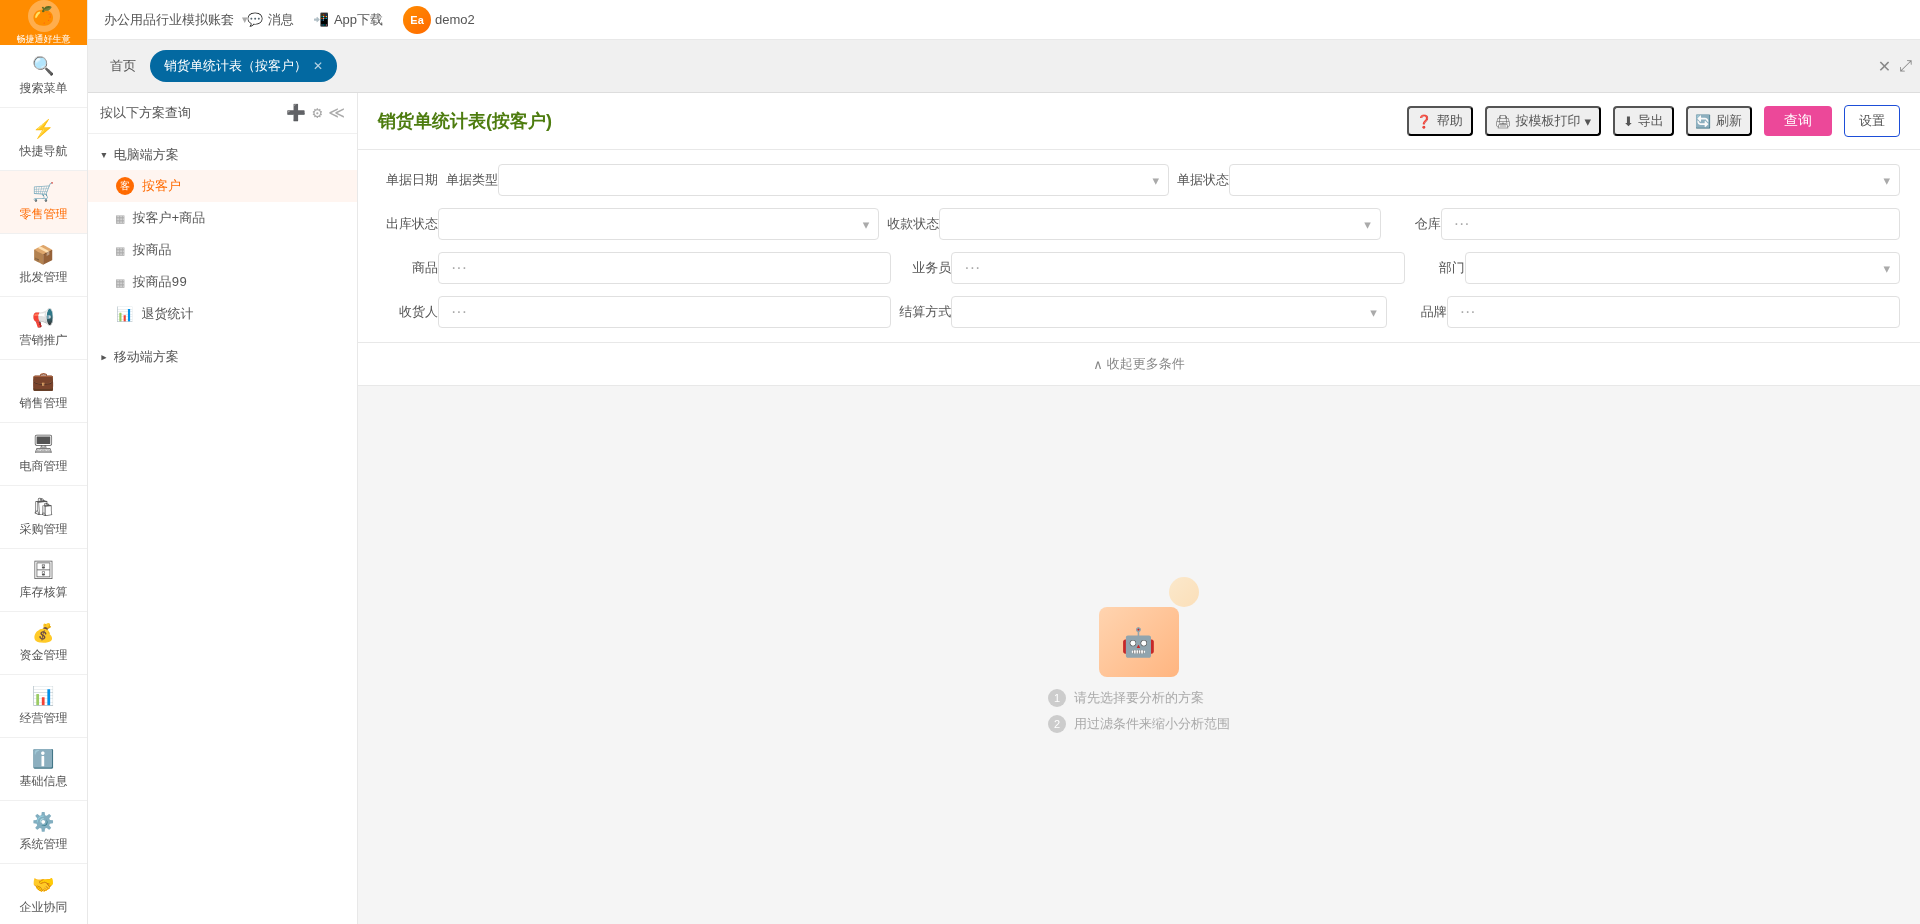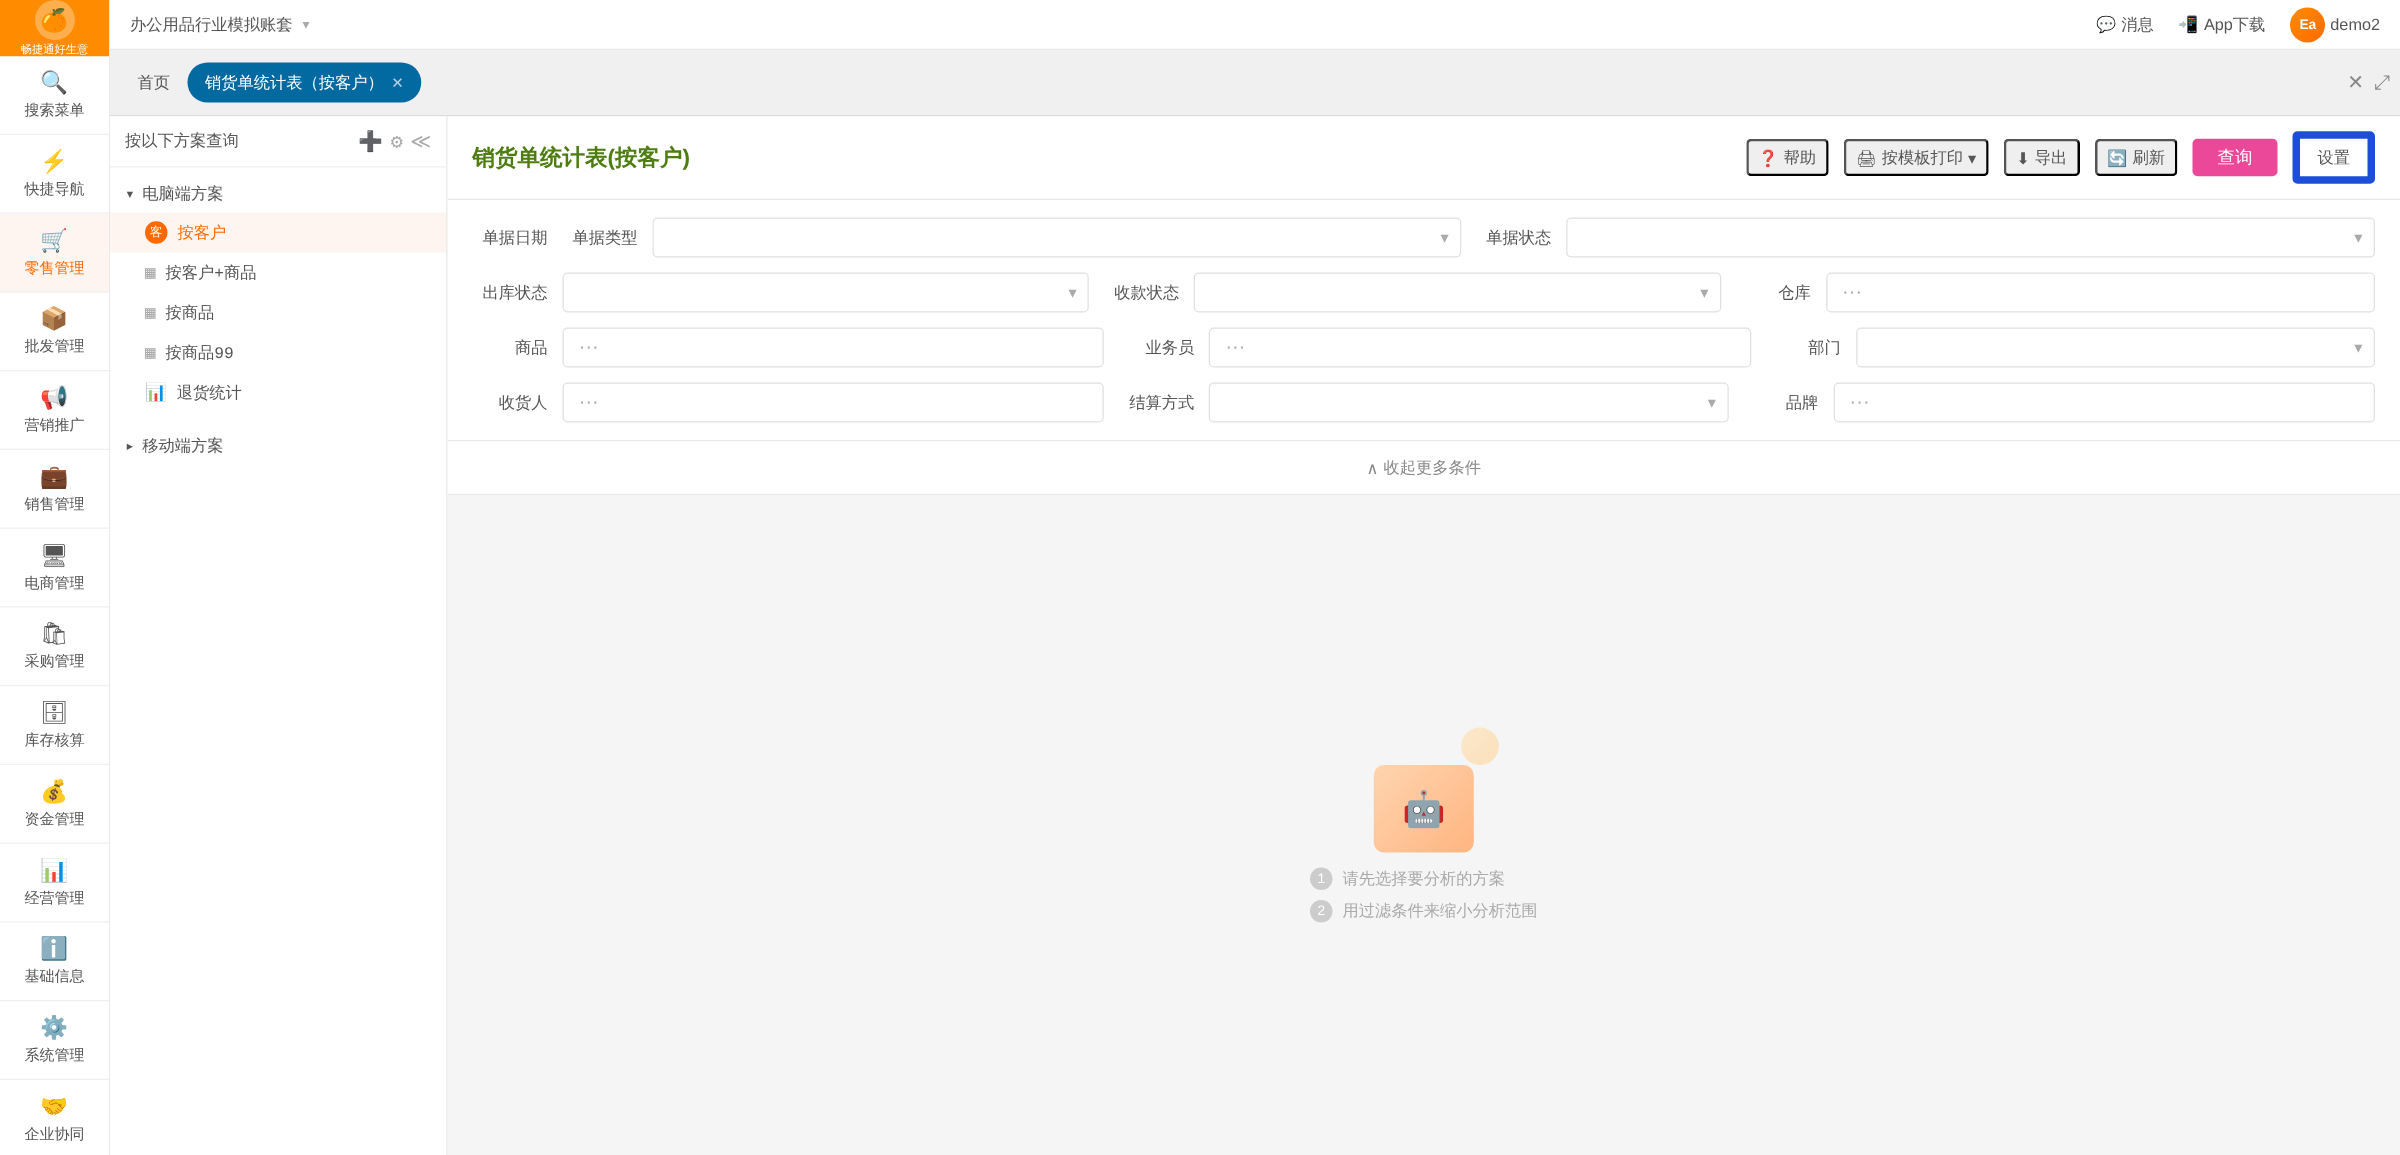--- a/index.html
+++ b/index.html
@@ -59,21 +59,21 @@
     }
 
     
     .top-header {
       height: 40px;
       background: #fff;
       border-bottom: 1px solid #e8e8e8;
       display: flex;
       align-items: center;
       padding: 0 16px;
-      justify-content: space-between;
+      justify-content: flex-start;
     }
     .top-header-left {
       display: flex;
       align-items: center;
       gap: 8px;
       color: #555;
       font-size: 13px;
     }
     .top-header-left .dropdown-arrow {
       color: #aaa;
@@ -275,37 +275,36 @@
       color: #fff;
       border: none;
       border-radius: 4px;
       padding: 6px 20px;
       font-size: 14px;
       cursor: pointer;
     }
     .btn-secondary {
       background: #fff;
       color: #555;
-      border: 6px solid #1d4ed8;
+      border: 1px solid #1d4ed8;
       border-radius: 4px;
       padding: 6px 14px;
       font-size: 13px;
       cursor: pointer;
     }
 
     
     .filter-area {
       background: #fff;
       padding: 14px 20px;
       border-bottom: 1px solid #e8e8e8;
     }
     .filter-row {
       display: flex;
       align-items: center;
-      gap: 12px;
       margin-bottom: 12px;
     }
     .filter-row:last-child { margin-bottom: 0; }
     .filter-label {
       width: 60px;
       text-align: right;
       color: #555;
       font-size: 13px;
       flex-shrink: 0;
     }

